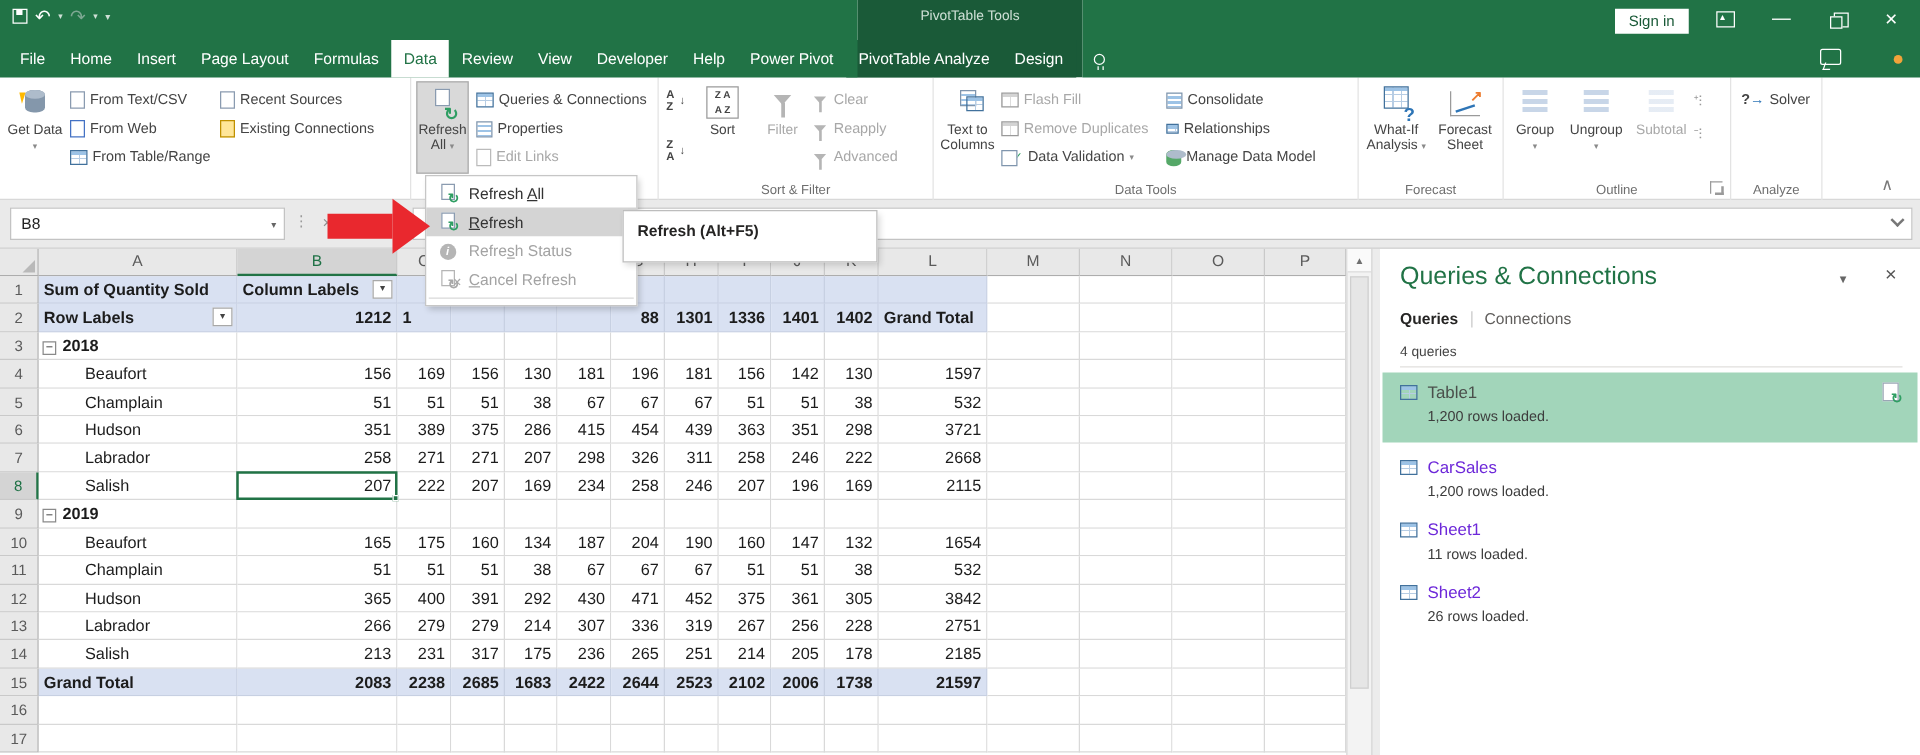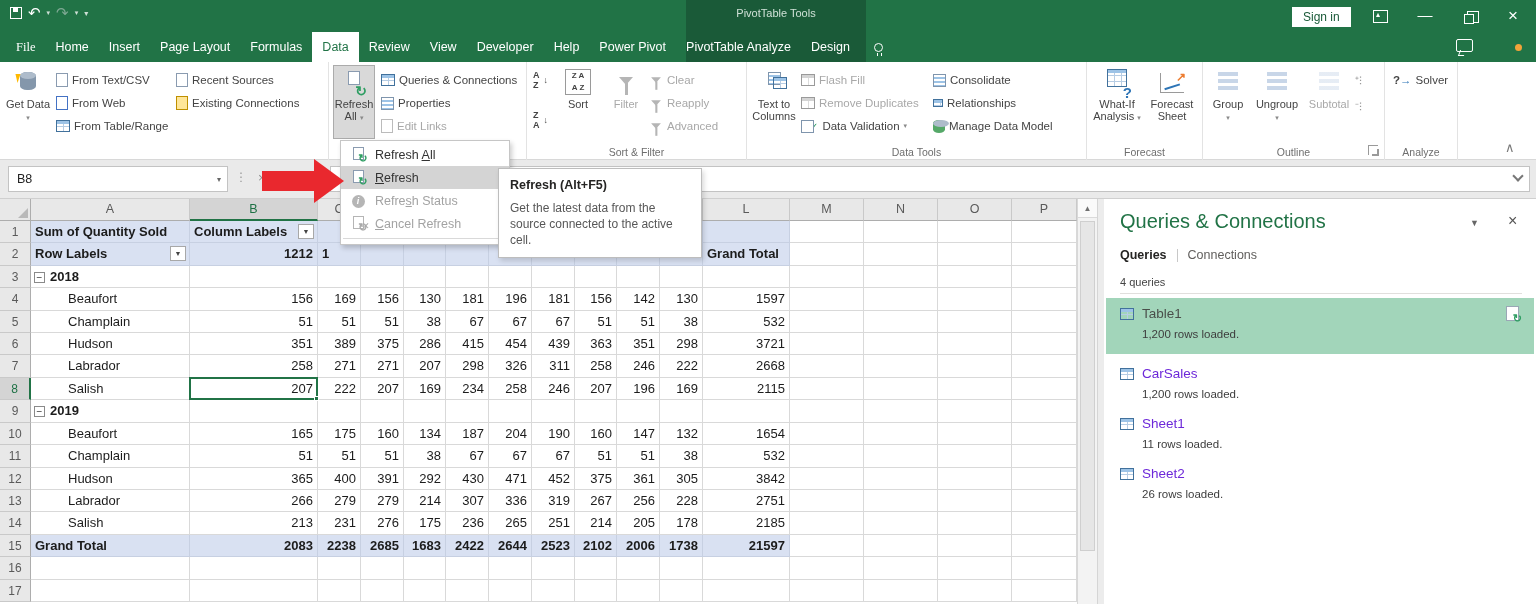--- a/index.html
+++ b/index.html
@@ -181,21 +181,21 @@
     <span class="signin">Sign in</span>
     <span class="winbtn" style="left:1367px;top:9px;"><span class="ribopts"></span></span>
     <span class="winbtn" style="left:1412px;">—</span>
     <span class="winbtn" style="left:1456px;top:10px;"><span class="restoreic"></span></span>
     <span class="winbtn" style="left:1500px;font-size:17px;">×</span>
   </div>
 
   <div class="tabrow" style="background:transparent;">
     <div style="position:absolute;left:0;top:0;width:686px;height:30px;background:var(--excel-green);z-index:0;"></div>
     <div style="position:absolute;left:866px;top:0;width:670px;height:30px;background:var(--excel-green);z-index:0;"></div>
-    <span class="tab" style="position:relative;z-index:1;font-family:Liberation Serif, serif;">File</span>
+    <span class="tab" style="position:relative;z-index:1;">File</span>
     <span class="tab" style="position:relative;z-index:1;">Home</span>
     <span class="tab" style="position:relative;z-index:1;">Insert</span>
     <span class="tab" style="position:relative;z-index:1;">Page Layout</span>
     <span class="tab" style="position:relative;z-index:1;">Formulas</span>
     <span class="tab active" style="position:relative;z-index:1;">Data</span>
     <span class="tab" style="position:relative;z-index:1;">Review</span>
     <span class="tab" style="position:relative;z-index:1;">View</span>
     <span class="tab" style="position:relative;z-index:1;">Developer</span>
     <span class="tab" style="position:relative;z-index:1;">Help</span>
     <span class="tab" style="position:relative;z-index:1;">Power Pivot</span>
@@ -613,21 +613,21 @@
       <div class="c num" style="left: 660px; top: 490px; width: 43px; height: 22px;">228</div>
       <div class="c num" style="left: 703px; top: 490px; width: 87px; height: 22px;">2751</div>
       <div class="c" style="left: 790px; top: 490px; width: 74px; height: 22px;"></div>
       <div class="c" style="left: 864px; top: 490px; width: 74px; height: 22px;"></div>
       <div class="c" style="left: 938px; top: 490px; width: 74px; height: 22px;"></div>
       <div class="c" style="left: 1012px; top: 490px; width: 65px; height: 22px;"></div>
       <div class="rh" style="top: 512px; height: 23px; line-height: 23px;">14</div>
       <div class="c ind" style="left: 31px; top: 512px; width: 159px; height: 23px;">Salish</div>
       <div class="c num" style="left: 190px; top: 512px; width: 128px; height: 23px;">213</div>
       <div class="c num" style="left: 318px; top: 512px; width: 43px; height: 23px;">231</div>
-      <div class="c num" style="left: 361px; top: 512px; width: 43px; height: 23px;">276</div>
+      <div class="c num" style="left: 361px; top: 512px; width: 43px; height: 23px;">317</div>
       <div class="c num" style="left: 404px; top: 512px; width: 42px; height: 23px;">175</div>
       <div class="c num" style="left: 446px; top: 512px; width: 43px; height: 23px;">236</div>
       <div class="c num" style="left: 489px; top: 512px; width: 43px; height: 23px;">265</div>
       <div class="c num" style="left: 532px; top: 512px; width: 43px; height: 23px;">251</div>
       <div class="c num" style="left: 575px; top: 512px; width: 42px; height: 23px;">214</div>
       <div class="c num" style="left: 617px; top: 512px; width: 43px; height: 23px;">205</div>
       <div class="c num" style="left: 660px; top: 512px; width: 43px; height: 23px;">178</div>
       <div class="c num" style="left: 703px; top: 512px; width: 87px; height: 23px;">2185</div>
       <div class="c" style="left: 790px; top: 512px; width: 74px; height: 23px;"></div>
       <div class="c" style="left: 864px; top: 512px; width: 74px; height: 23px;"></div>
@@ -745,19 +745,18 @@
     </div>
     <div class="mitem disabled">
       <span class="micon"><span class="ipg gray"><span class="xmark">✕</span></span></span>
       <span><span></span><span class="acc">C</span><span>ancel Refresh</span></span>
     </div>
     <div class="msep"></div>
   </div>
 
   <div class="tooltip">
     <div class="tt-title">Refresh (Alt+F5)</div>
-    <div class="tt-body">Get the latest data from the source connected to the active cell.</div>
   </div>
 
   <div class="arrow-tail"></div>
   <div class="arrow-head"></div>
 
 </div>
 
 </body></html>

